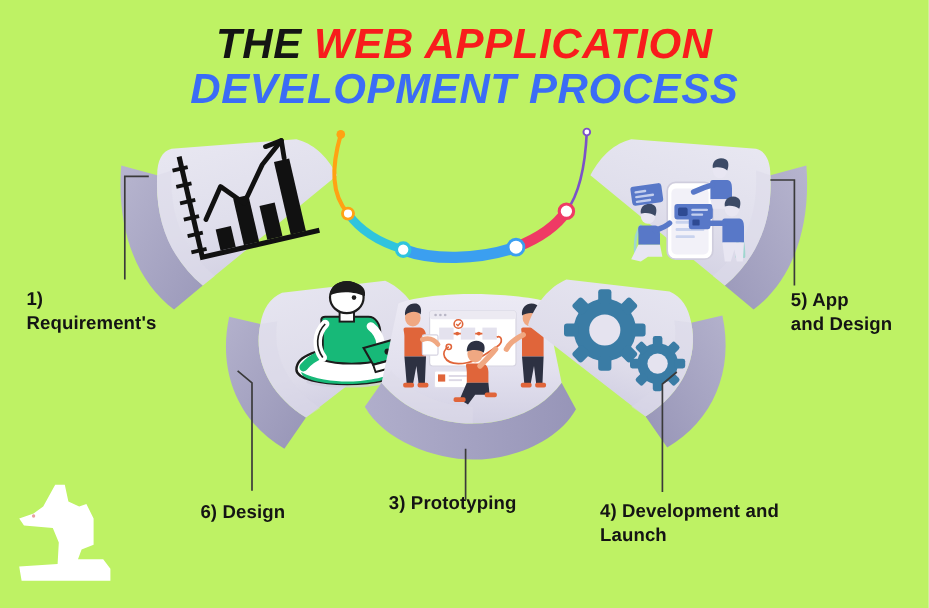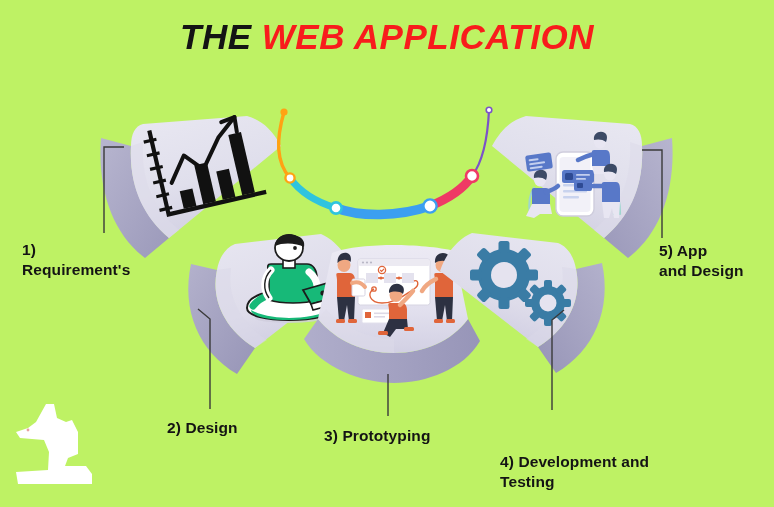--- a/index.html
+++ b/index.html
@@ -72,41 +72,42 @@
   .label {
     position: absolute;
     font-weight: bold;
     font-size: 15.5px;
     color: #141414;
     line-height: 1.32;
     letter-spacing: 0.1px;
   }
   #label-1 { left: 22px;  top: 240px; width: 150px; }
   #label-2 { left: 167px; top: 418px; width: 130px; }
-  #label-3 { left: 324px; top: 426px; width: 150px; }
-  #label-4 { left: 500px; top: 417px; width: 190px; margin-top: 35px; }
+  #label-3 { left: 324px; top: 410px; width: 150px; }
+  #label-4 { left: 500px; top: 417px; width: 190px; }
   #label-5 { left: 630px; top: 241px; width: 140px; margin-left: 29px; }
 
   
   .center-arc {
     position: absolute;
     left: 258px;
     top: 100px;
     width: 260px;
     height: 135px;
   }
   .center-arc svg { display: block; overflow: visible; }
 </style>
 </head>
 <body>
 
 <div id="canvas">
 
   <div class="title-wrap">
     <div class="title-line"><span class="t-the">THE </span><span class="t-web">WEB APPLICATION</span></div>
+    <div class="title-line t-dev">DEVELOPMENT PROCESS</div>
   </div>
 
   <div class="watermark">
     <svg width="110" height="108" viewBox="0 0 110 108">
       <path d="M38 12 L46 12 L49 26 L58 30 L64 28 L70 40 L70 62 L60 66 L57 74
                L78 74 L84 82 L84 92 L10 92 L8 80 L40 78 L41 60 L36 48
                L12 46 L8 40 L20 36 L28 30 Z" fill="#ffffff"></path>
       <circle cx="20" cy="38" r="1.4" fill="#e8a0a0"></circle>
     </svg>
   </div>
@@ -477,30 +478,30 @@
       <path d="M2 2 L22 2 L22 90" stroke="#3a3a3a" stroke-width="1.4" fill="none"></path>
     </svg>
   </div>
 
   <div class="label" id="label-1">
     <div>1)</div>
     <div>Requirement's</div>
   </div>
 
   <div class="label" id="label-2">
-    <div>2) Design</div>
+    <div>6) Design</div>
   </div>
 
   <div class="label" id="label-3">
     <div>3) Prototyping</div>
   </div>
 
   <div class="label" id="label-4">
     <div>4) Development and</div>
-    <div>Testing</div>
+    <div>Launch</div>
   </div>
 
   <div class="label" id="label-5">
     <div>5) App</div>
     <div>and Design</div>
   </div>
 
 </div>
 
 </body></html>

